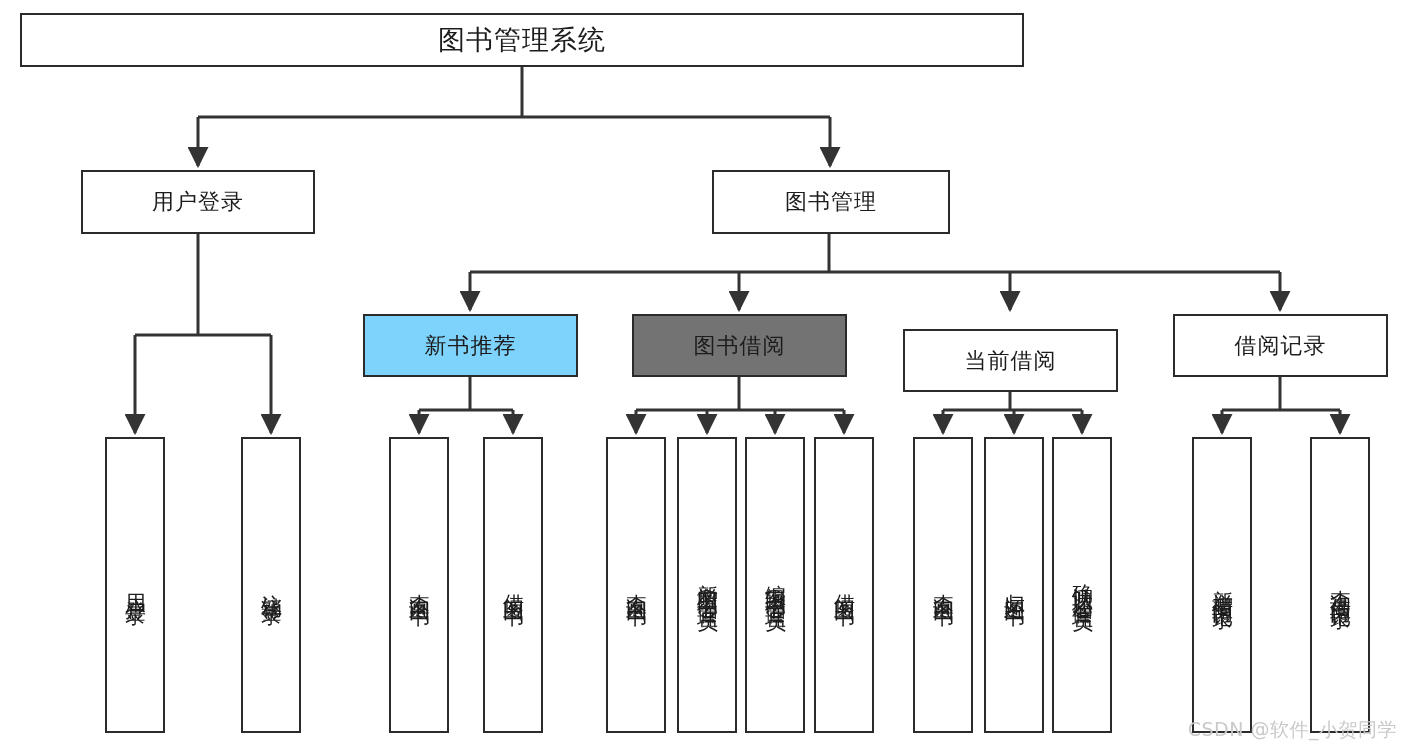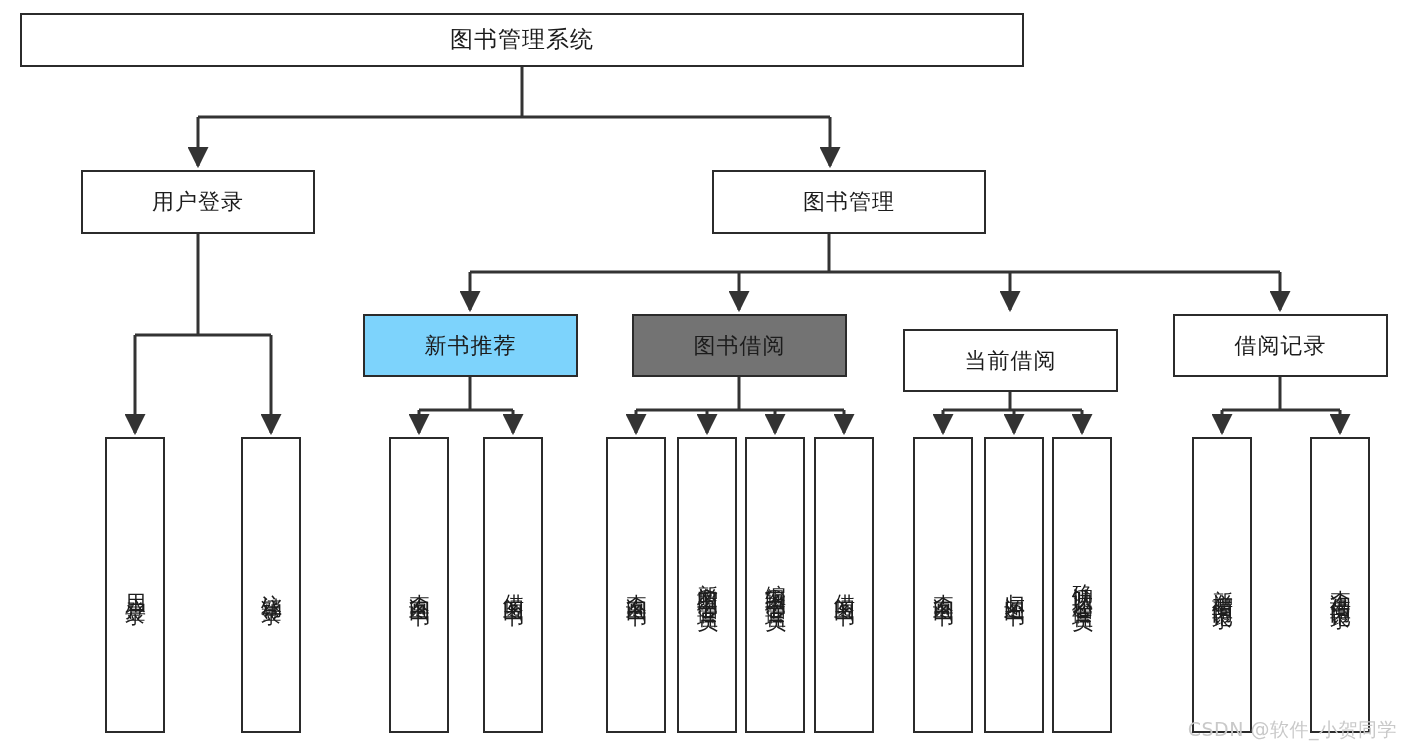--- a/index.html
+++ b/index.html
@@ -41,21 +41,21 @@
     display: block;
     text-align: center;
     line-height: 1.18;
   }
   .node.horiz .label {
     font-size: 22px;
     letter-spacing: 1px;
     white-space: nowrap;
   }
   .node.root .label {
-    font-size: 23px;
+    font-size: 27px;
     letter-spacing: 1px;
   }
   
   .node.vert {
     align-items: center;
     justify-content: center;
   }
   .node.vert .label {
     writing-mode: vertical-rl;
     text-orientation: upright;
@@ -132,21 +132,21 @@
     </g>
   </svg>
 
   <div class="node root horiz" style="left: 20px; top: 13px; width: 1004px; height: 54px; border-color: rgb(43, 43, 43); background: rgb(255, 255, 255); color: rgb(28, 28, 28);">
     <span class="label">图书管理系统</span>
   </div>
 
   <div class="node horiz" style="left: 81px; top: 170px; width: 234px; height: 64px; border-color: rgb(43, 43, 43); background: rgb(255, 255, 255); color: rgb(28, 28, 28);">
     <span class="label">用户登录</span>
   </div>
-  <div class="node horiz" style="left: 712px; top: 170px; width: 274px; height: 64px; border-color: rgb(43, 43, 43); background: rgb(255, 255, 255); color: rgb(28, 28, 28);">
+  <div class="node horiz" style="left: 712px; top: 170px; width: 238px; height: 64px; border-color: rgb(43, 43, 43); background: rgb(255, 255, 255); color: rgb(28, 28, 28);">
     <span class="label">图书管理</span>
   </div>
 
   <div class="node horiz" style="left: 363px; top: 314px; width: 215px; height: 63px; border-color: rgb(43, 43, 43); background: #7dd3fc; color: rgb(28, 28, 28);">
     <span class="label">新书推荐</span>
   </div>
   <div class="node horiz" style="left: 632px; top: 314px; width: 215px; height: 63px; border-color: rgb(43, 43, 43); background: #737373; color: rgb(28, 28, 28);">
     <span class="label">图书借阅</span>
   </div>
   <div class="node horiz" style="left: 903px; top: 329px; width: 215px; height: 63px; border-color: rgb(43, 43, 43); background: rgb(255, 255, 255); color: rgb(28, 28, 28);">

